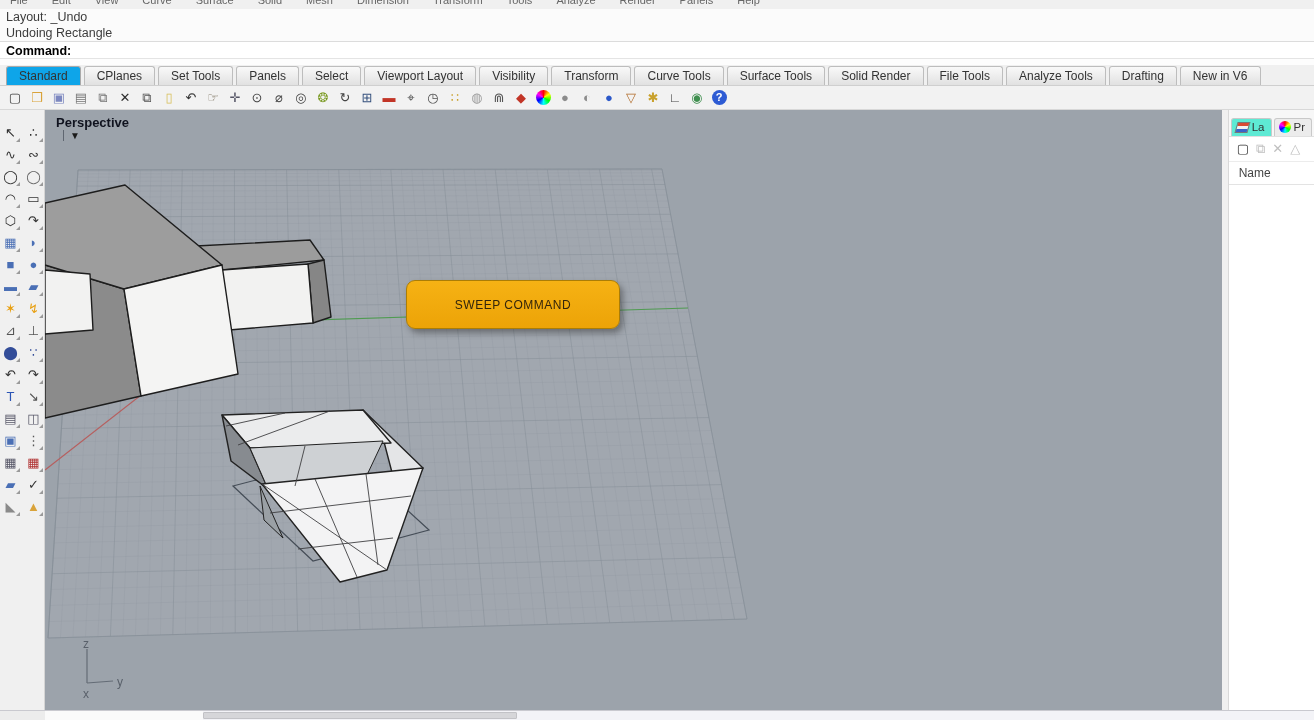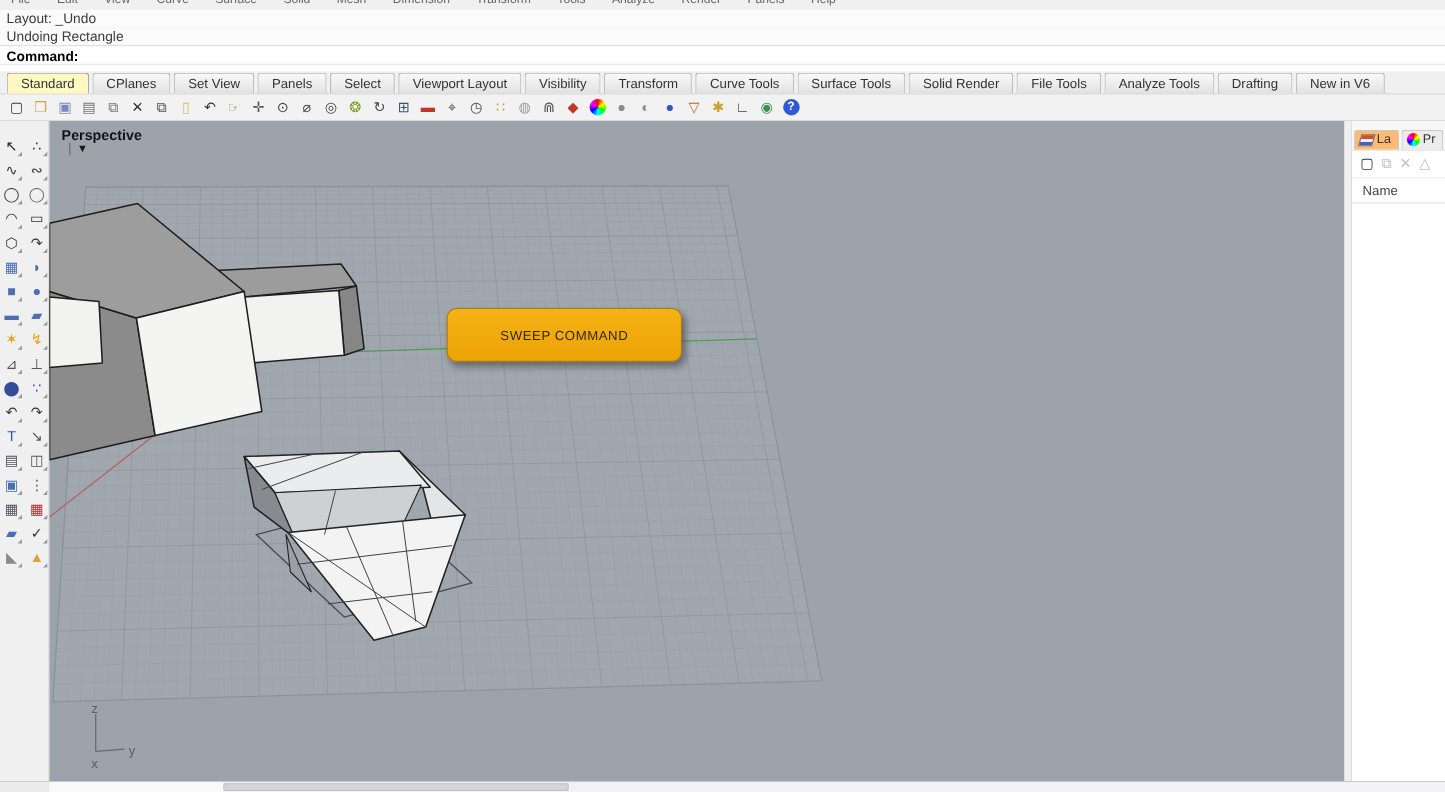--- a/index.html
+++ b/index.html
@@ -15,21 +15,21 @@
   .cmd-divider { height:1px; background:#dcdcdc; }
   .cmdprompt { height:17px; background:#ffffff; font-size:12.5px; font-weight:bold; color:#000;
     padding:2px 0 0 6px; border-bottom:1px solid #e4e4e4; }
   .cmd-spacer { height:6px; background:#fdfdfd; }
 
   .tabbar { height:21px; background:#f0f0f0; display:flex; align-items:flex-end;
     padding-left:6px; border-bottom:1px solid #cfcfcf; }
   .tab { font-size:12px; color:#333; padding:2px 12px 2px 12px; height:19px;
     background:linear-gradient(#f9f9f9,#e1e1e1); border:1px solid #bdbdbd; border-bottom:none;
     border-radius:3px 3px 0 0; margin-right:3px; white-space:nowrap; cursor:default; }
-  .tab[data-state="active"] { background:#fef9c3; border-color:#aaaaaa; font-weight:normal; }
+  .tab[data-state="active"] { background:#0ea5e9; border-color:#aaaaaa; font-weight:normal; }
 
   .toolbar { height:24px; background:#f2f2f2; display:flex; align-items:center;
     padding-left:4px; border-bottom:1px solid #d8d8d8; }
   .tbtn { width:22px; height:22px; display:inline-flex; align-items:center; justify-content:center;
     position:relative; }
   .g { font-size:13px; line-height:13px; }
   .icon-wheel { width:15px; height:15px; border-radius:50%;
     background:conic-gradient(#f00,#ff0,#0f0,#0ff,#00f,#f0f,#f00); font-size:0; }
   .icon-help { width:15px; height:15px; border-radius:50%; background:#2d5bd4; color:#fff !important;
     font-weight:bold; font-size:11px; display:inline-flex; align-items:center; justify-content:center; }
@@ -55,21 +55,21 @@
     box-shadow:3px 4px 6px rgba(40,40,40,.45); display:flex; align-items:center; justify-content:center;
     font-size:12px; letter-spacing:.5px; color:#33250b; }
 
   .gap-col { width:6px; background:#f0f0f0; }
 
   .panel { flex:1; background:#ffffff; border-left:1px solid #d9d9d9; position:relative; }
   .ptabs { display:flex; padding:8px 0 0 2px; background:#f7f7f7; border-bottom:1px solid #e0e0e0; }
   .ptab { display:flex; align-items:center; gap:3px; font-size:11.5px; color:#333;
     padding:2px 6px 3px 4px; border:1px solid #c9c9c9; border-bottom:none; border-radius:3px 3px 0 0;
     background:#ececec; margin-right:2px; }
-  .ptab[data-state="active"] { background:#fdba74; }
+  .ptab[data-state="active"] { background:#5eead4; }
   .layers-mini { width:13px; height:11px; display:inline-block; transform:skewX(-16deg);
     background:linear-gradient(180deg,#d94a33 0 36%, #f2f2f2 36% 64%, #3a62c9 64% 100%);
     border:1px solid #777; }
   .wheel-mini { width:12px; height:12px; border-radius:50%; display:inline-block;
     background:conic-gradient(#f00,#ff0,#0f0,#0ff,#00f,#f0f,#f00); }
   .ptoolbar { display:flex; gap:7px; padding:4px 0 4px 8px; border-bottom:1px solid #ececec; }
   .ptool { font-size:13px; }
   .pheader { font-size:12px; color:#444; padding:4px 0 4px 10px; border-bottom:1px solid #e3e3e3; }
   .llist { position:relative; }
   .llist .sel-strip { position:absolute; left:0; top:0; bottom:0; width:5px; background:#dde5ee; }
@@ -111,21 +111,21 @@
 <div class="cmdline">Layout: _Undo</div>
 <div class="cmdline">Undoing Rectangle</div>
 <div class="cmd-divider"></div>
 <div class="cmdprompt">Command:</div>
 <div class="cmd-spacer"></div>
 
 <div class="tabbar">
 
 <span class="tab" data-state="active">Standard</span>
     <span class="tab" data-state="inactive">CPlanes</span>
-    <span class="tab" data-state="inactive">Set View</span>
+    <span class="tab" data-state="inactive">Set Tools</span>
     <span class="tab" data-state="inactive">Panels</span>
     <span class="tab" data-state="inactive">Select</span>
     <span class="tab" data-state="inactive">Viewport Layout</span>
     <span class="tab" data-state="inactive">Visibility</span>
     <span class="tab" data-state="inactive">Transform</span>
     <span class="tab" data-state="inactive">Curve Tools</span>
     <span class="tab" data-state="inactive">Surface Tools</span>
     <span class="tab" data-state="inactive">Solid Render</span>
     <span class="tab" data-state="inactive">File Tools</span>
     <span class="tab" data-state="inactive">Analyze Tools</span>

